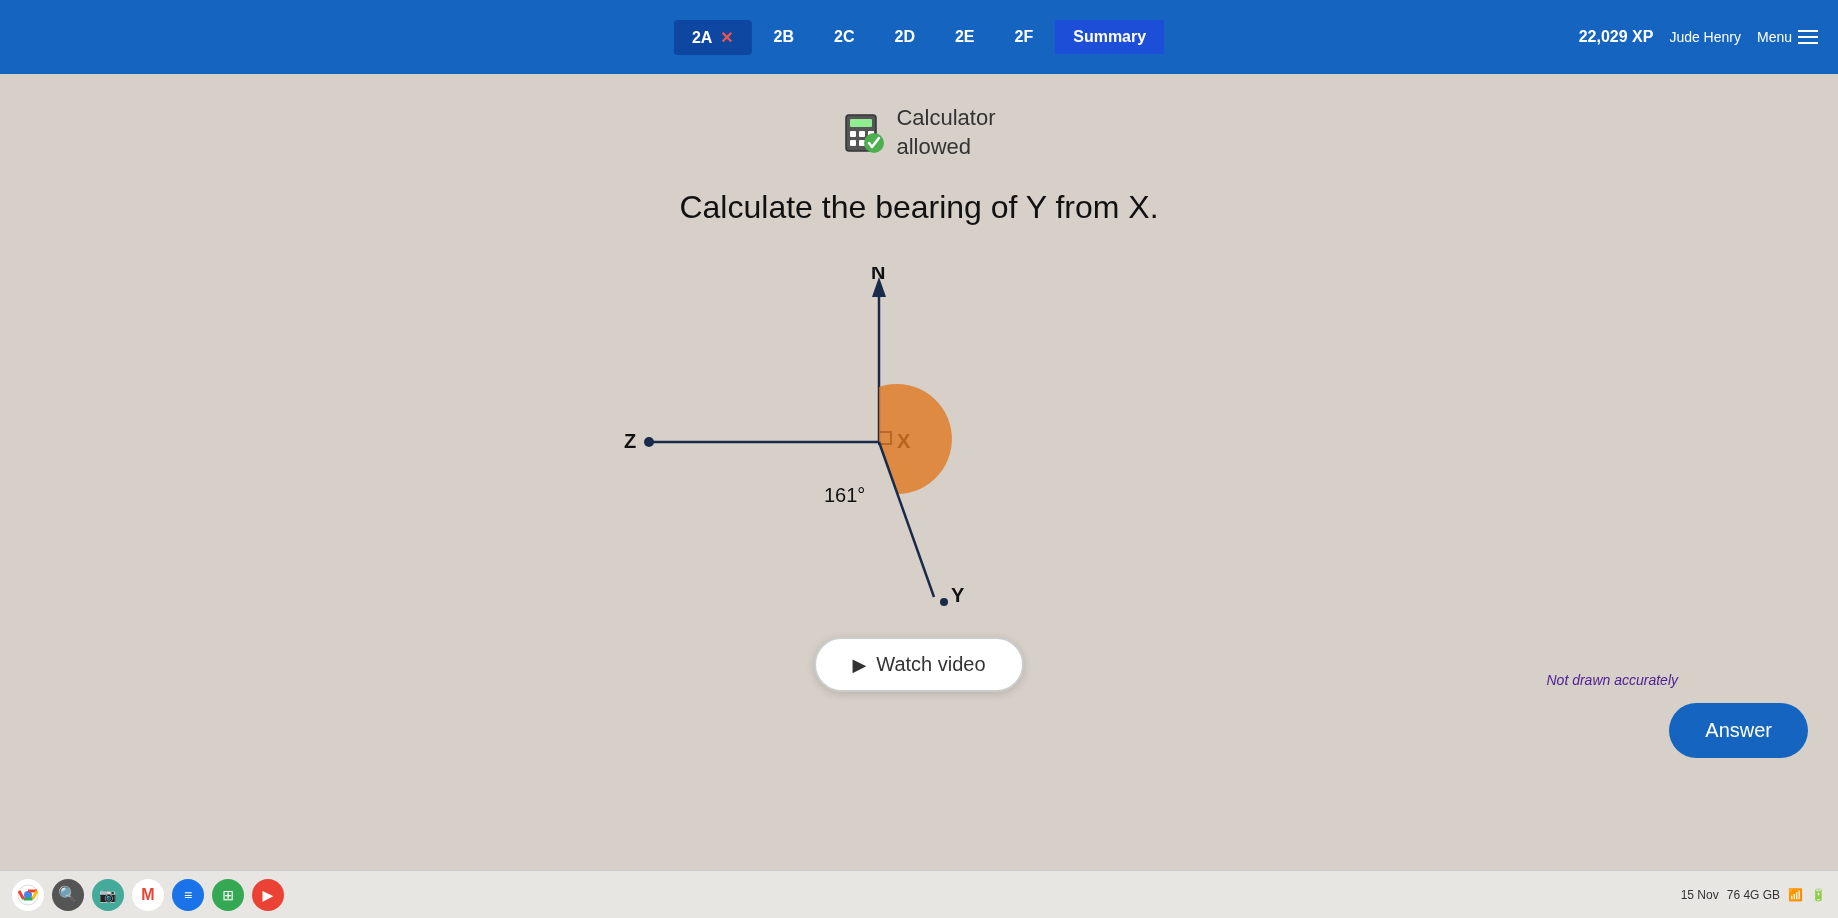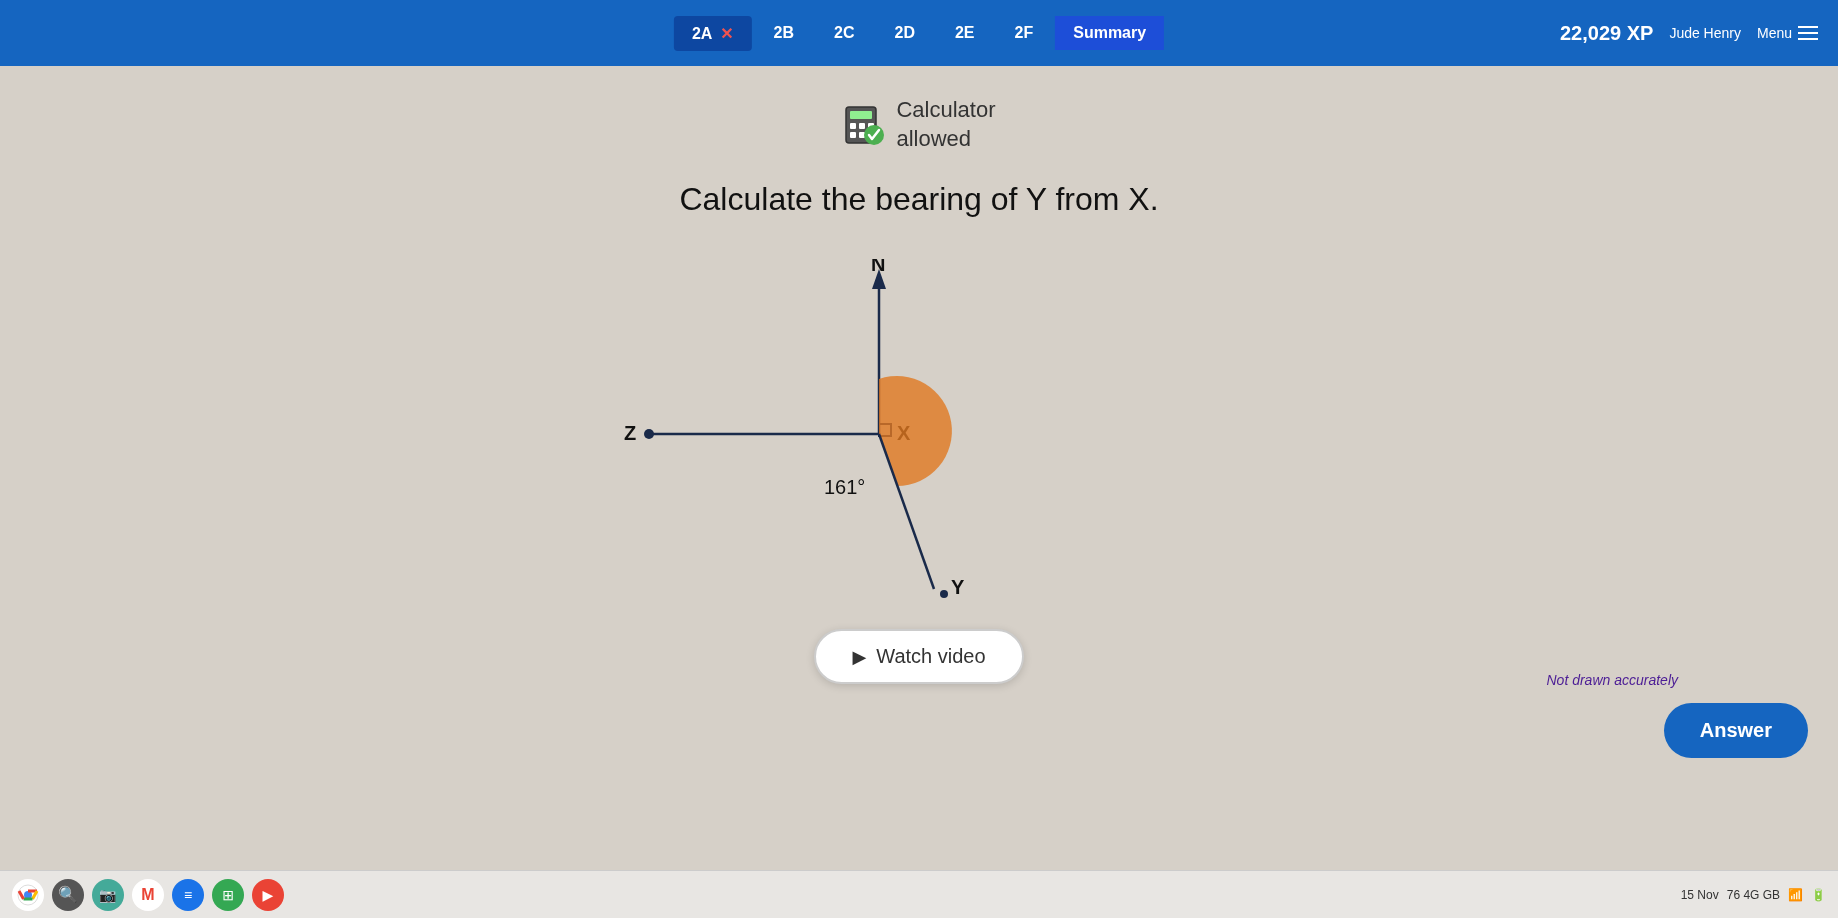--- a/index.html
+++ b/index.html
@@ -8,21 +8,21 @@
       height: 918px;
       background: #d6d0c8;
       font-family: Arial, sans-serif;
       overflow: hidden;
       position: relative;
     }
 
     
     .top-bar {
       width: 100%;
-      height: 66px;
+      height: 74px;
       background: #1565c0;
       display: flex;
       align-items: center;
       justify-content: space-between;
       padding: 0 20px;
       position: relative;
     }
     .tabs-container {
       display: flex;
       align-items: center;
@@ -51,21 +51,21 @@
       border-radius: 0;
     }
     .top-right {
       display: flex;
       align-items: center;
       gap: 16px;
       margin-left: auto;
     }
     .xp-badge {
       color: #fff;
-      font-size: 20px;
+      font-size: 16px;
       font-weight: bold;
     }
     .user-name {
       color: white;
       font-size: 14px;
     }
     .menu-btn {
       color: white;
       font-size: 14px;
       cursor: pointer;
@@ -160,21 +160,21 @@
     .answer-btn {
       position: absolute;
       right: 30px;
       bottom: 160px;
       background: #1565c0;
       color: white;
       border: none;
       border-radius: 30px;
       padding: 16px 36px;
       font-size: 20px;
-      font-weight: 700;
+      font-weight: 400;
       cursor: pointer;
     }
 
     
     .not-drawn {
       position: absolute;
       right: 160px;
       bottom: 230px;
       font-size: 14px;
       color: #4c1d95;

